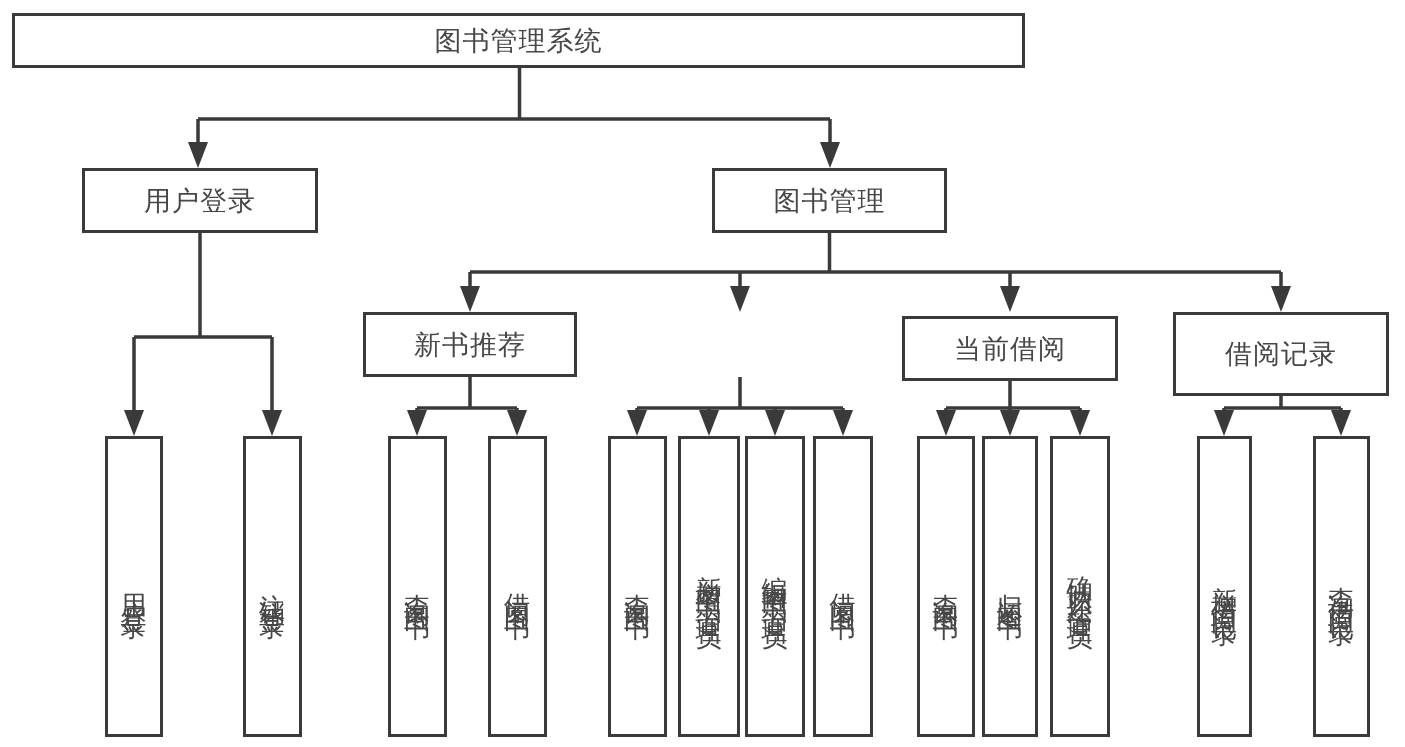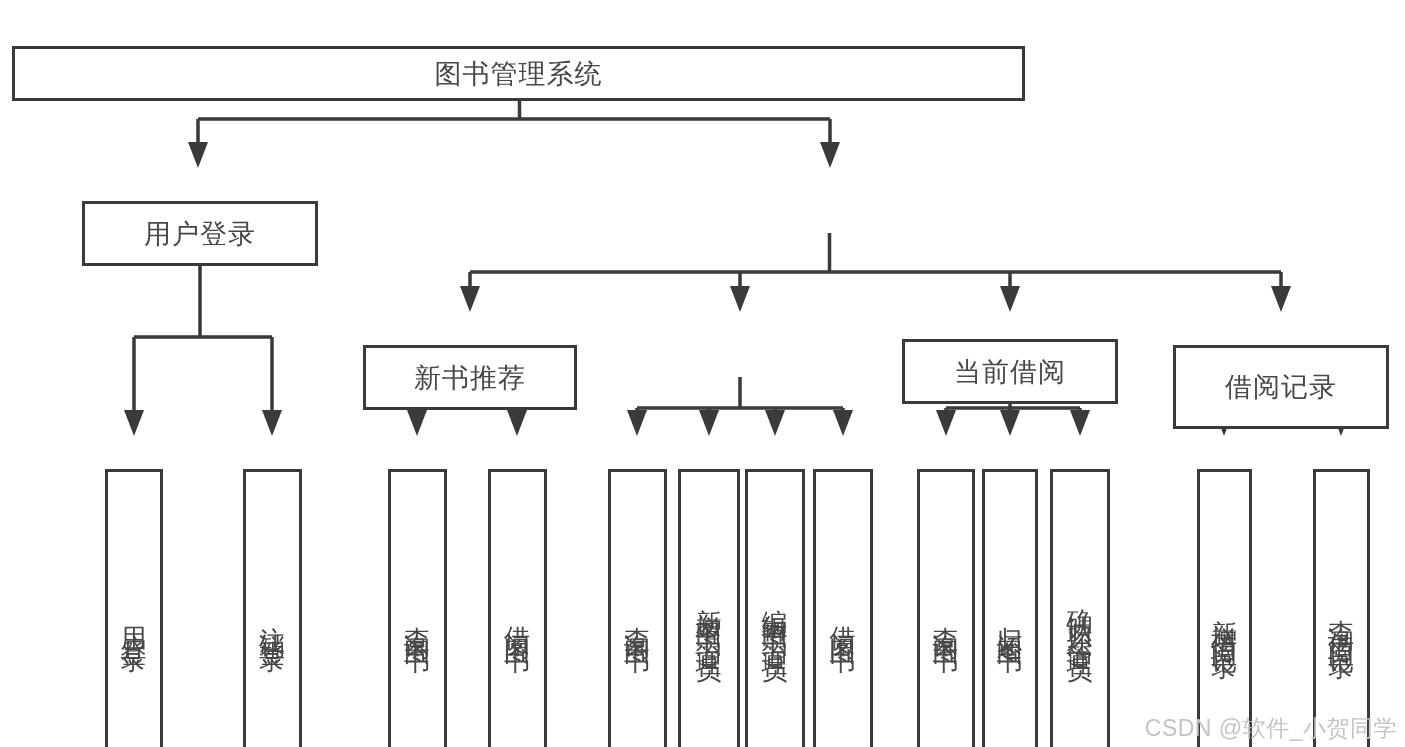--- a/index.html
+++ b/index.html
@@ -25,41 +25,40 @@
   .node {
     position: absolute;
     box-sizing: border-box;
     border: 3px solid var(--color-line, #3a3a3a);
     background: #ffffff;
     display: flex;
     align-items: center;
     justify-content: center;
     color: var(--color-text, #474747);
     z-index: 2;
-    margin-top: 33px;
   }
   .h-node {
     font-size: 27px;
     letter-spacing: 1px;
     white-space: nowrap;
   }
   .v-node {
     writing-mode: vertical-rl;
     text-orientation: mixed;
     font-size: 26px;
     letter-spacing: 7px;
     line-height: 1;
   }
   
   #root-node   { left: 12px;   top: 13px;  width: 1013px; height: 55px; }
   #n-login     { left: 82px;   top: 168px; width: 236px;  height: 65px; }
   #n-bookmgmt  { left: 712px;  top: 168px; width: 235px;  height: 65px; }
   #n-newbook   { left: 363px;  top: 312px; width: 214px;  height: 65px; }
   #n-borrow    { left: 632px;  top: 312px; width: 216px;  height: 65px; }
-  #n-current   { left: 902px;  top: 306px; width: 216px;  height: 65px; }
+  #n-current   { left: 902px;  top: 316px; width: 216px;  height: 65px; }
   #n-records   { left: 1173px; top: 312px; width: 216px;  height: 84px; }
   
   .leaf { top: 436px; height: 301px; }
   #lf-1  { left: 105px;  width: 58px; }
   #lf-2  { left: 243px;  width: 59px; }
   #lf-3  { left: 388px;  width: 59px; }
   #lf-4  { left: 488px;  width: 59px; }
   #lf-5  { left: 608px;  width: 59px; }
   #lf-6  { left: 678px;  width: 62px; }
   #lf-7  { left: 745px;  width: 60px; }
@@ -133,20 +132,21 @@
     <g>
       <path class="cline" d="M1281 377 V408 M1224 408 H1341 M1224 408 V414 M1341 408 V414"></path>
       <polygon class="ahead" points="1214,410 1234,410 1224,436"></polygon>
       <polygon class="ahead" points="1331,410 1351,410 1341,436"></polygon>
     </g>
   </svg>
 
   <div class="node h-node" id="root-node">图书管理系统</div>
 
   <div class="node h-node" id="n-login">用户登录</div>
+  <div class="node h-node" id="n-bookmgmt">图书管理</div>
 
   <div class="node h-node" id="n-newbook">新书推荐</div>
   <div class="node h-node" id="n-current">当前借阅</div>
   <div class="node h-node" id="n-records">借阅记录</div>
 
   <div class="node v-node leaf" id="lf-1">用户登录</div>
   <div class="node v-node leaf" id="lf-2">注销登录</div>
 
   <div class="node v-node leaf" id="lf-3">查询图书</div>
   <div class="node v-node leaf" id="lf-4">借阅图书</div>
@@ -156,15 +156,14 @@
   <div class="node v-node leaf" id="lf-7">编辑图书（管理员）</div>
   <div class="node v-node leaf" id="lf-8">借阅图书</div>
 
   <div class="node v-node leaf" id="lf-9">查询图书</div>
   <div class="node v-node leaf" id="lf-10">归还图书</div>
   <div class="node v-node leaf" id="lf-11">确认归还（管理员）</div>
 
   <div class="node v-node leaf" id="lf-12">新增借阅记录</div>
   <div class="node v-node leaf" id="lf-13">查询借阅记录</div>
 
-  <div id="watermark">CSDN @软件_小贺同学</div>
 
 </div>
 
 </body></html>

